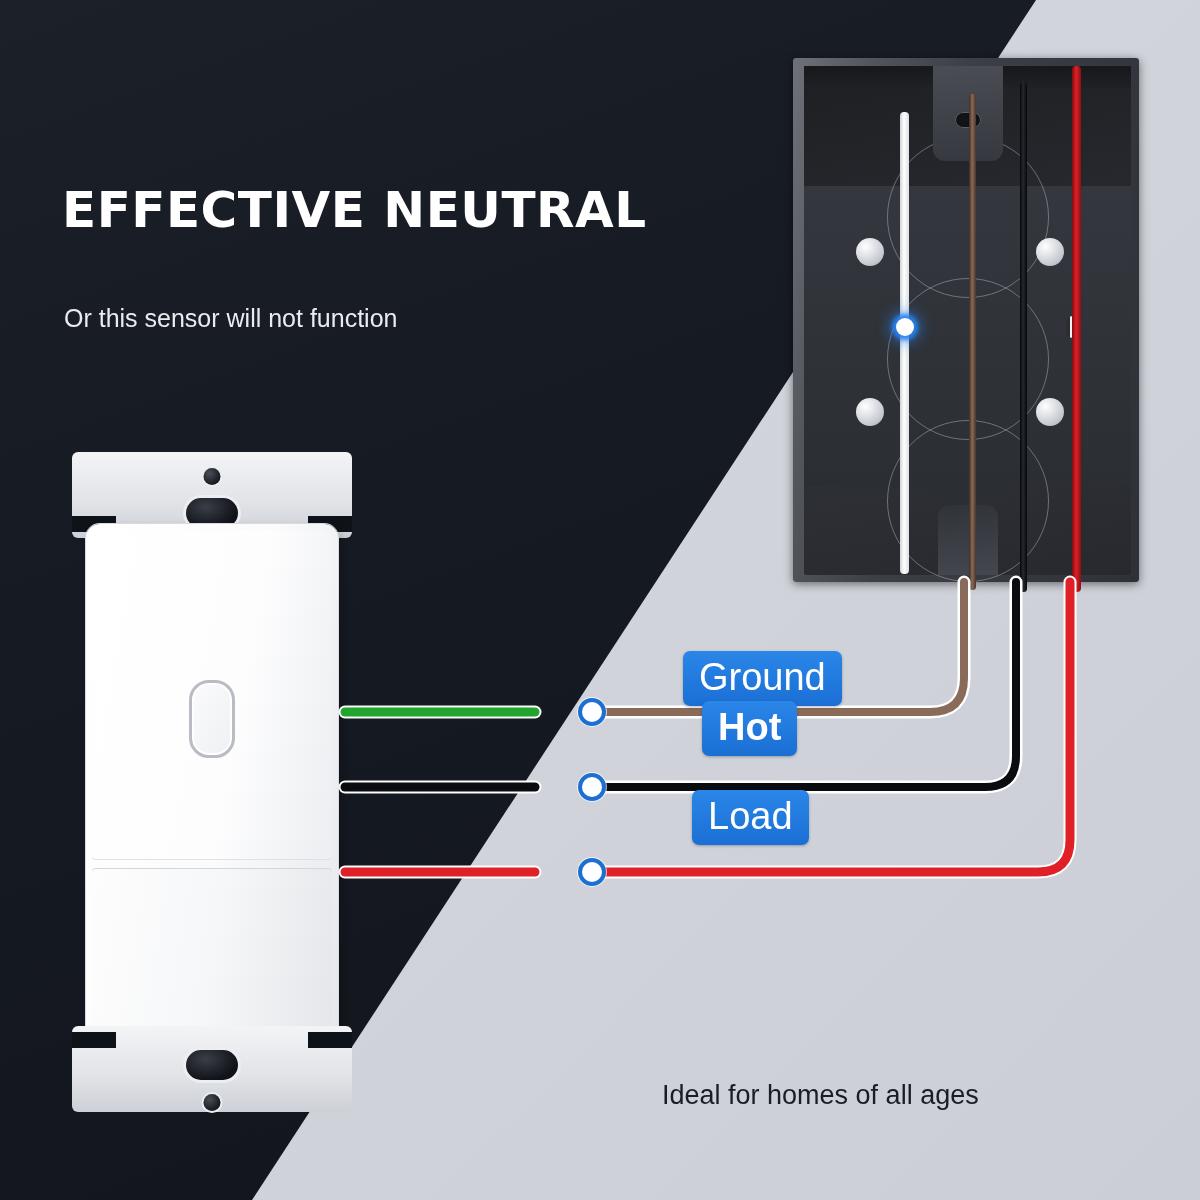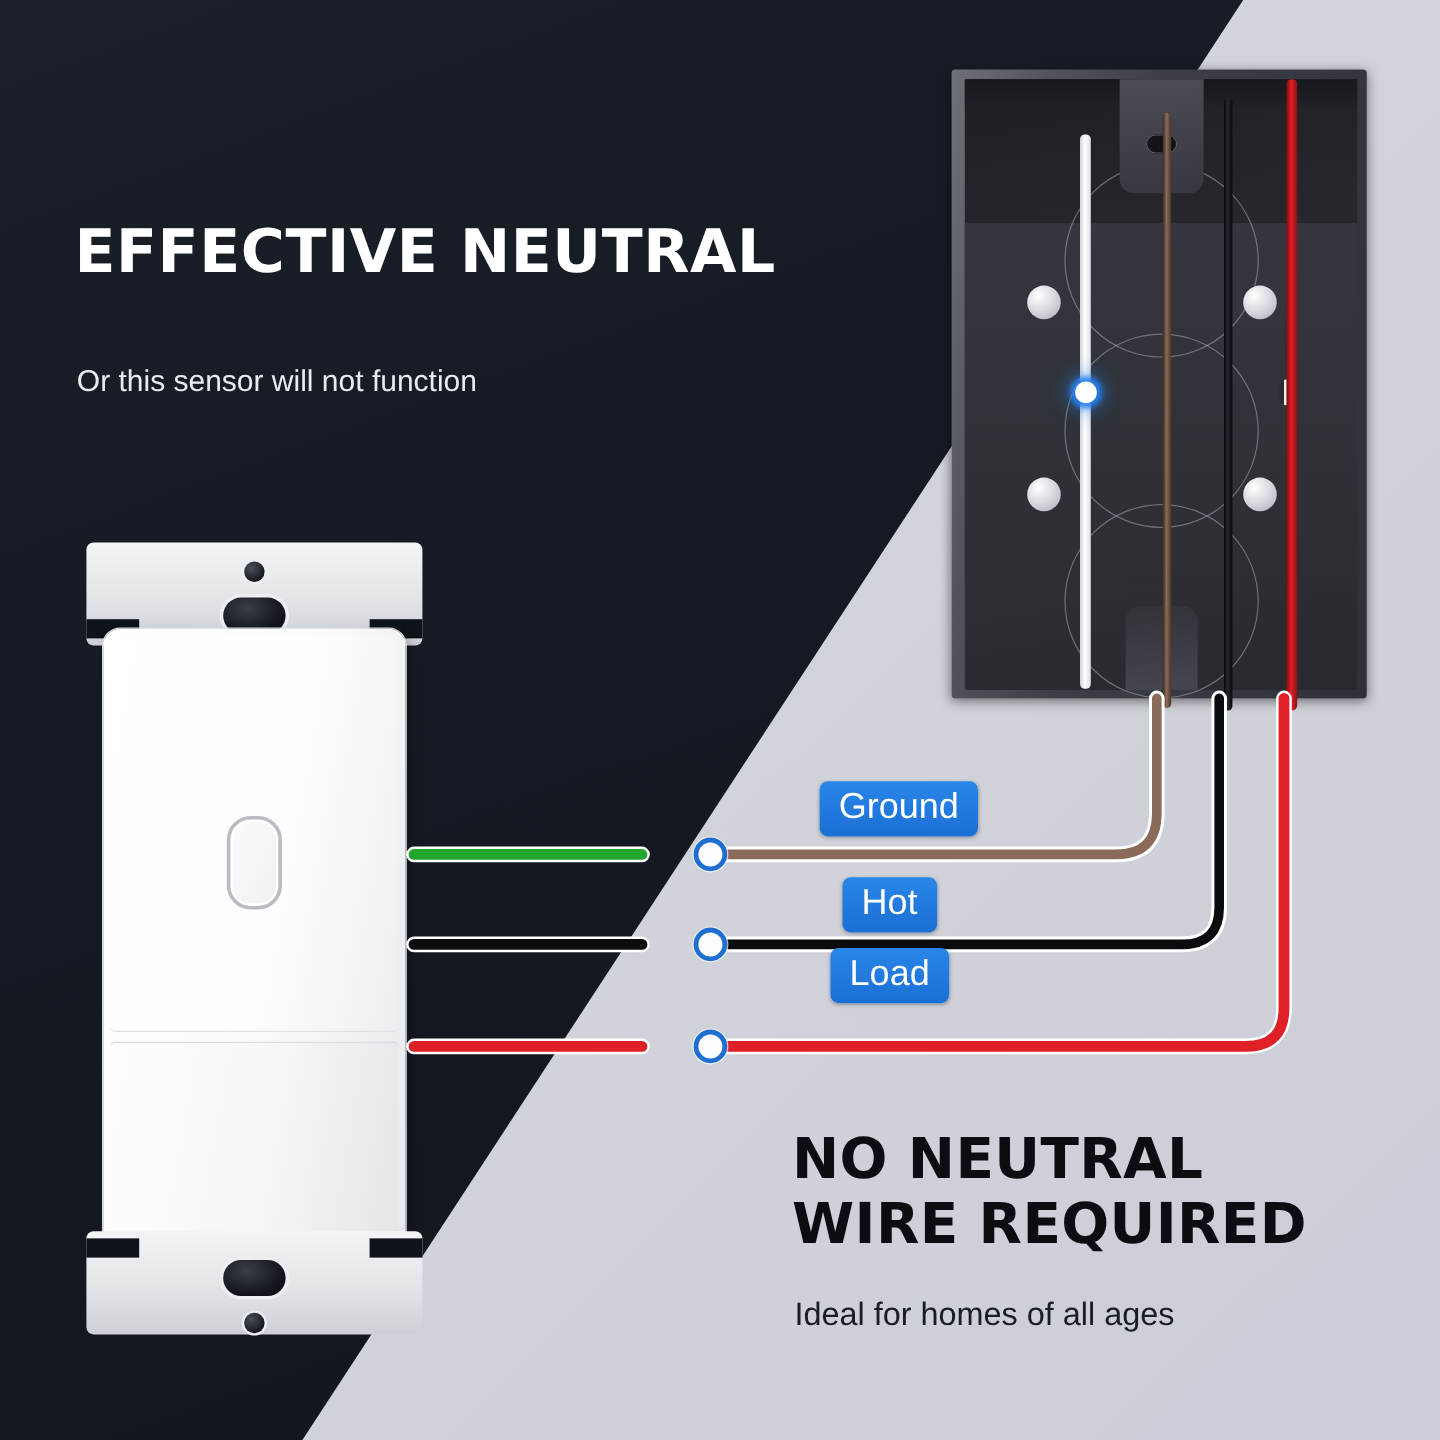--- a/index.html
+++ b/index.html
@@ -127,48 +127,44 @@
     background:linear-gradient(90deg,#7d0c10,#e02027 45%,#8d1014);width:9px;}
   .blue-dot{position:absolute;left:92px;top:252px;width:18px;height:18px;
     border-radius:50%;background:#fff;
     box-shadow:0 0 4px 4px rgba(40,130,240,.95),0 0 14px 8px rgba(40,130,240,.45);}
 
   
   .svg-wires{position:absolute;left:0;top:0;width:1200px;height:1200px;}
 
   
   .badge{position:absolute;background:linear-gradient(180deg,#2a86e8,#1b6fd4);
-    color:#fff;font-size:30px;padding:5px 16px 7px;border-radius:7px;
+    color:#fff;font-size:38px;padding:5px 16px 7px;border-radius:7px;
     box-shadow:0 1px 3px rgba(0,0,0,.28);white-space:nowrap;}
   .b-ground{left:683px;top:651px;}
-  .b-hot{left:702px;top:731px;}
+  .b-hot{left:702px;top:701px;font-weight:bold;}
   .b-load{left:692px;top:790px;}
 
   .node{position:absolute;width:28px;height:28px;border-radius:50%;
     background:#fdfeff;border:4px solid #1f6fd0;box-sizing:border-box;
     box-shadow:0 0 0 1px rgba(255,255,255,.7);}
 </style>
 </head>
 <body>
 
 <div id="stage">
 
   <div class="bg-light"></div>
   <div class="bg-dark"></div>
 
 
   <div class="h-top">
     <span class="l1">EFFECTIVE NEUTRAL</span>
   </div>
   <div class="sub-top">Or this sensor will not function</div>
 
-  <div class="h-bot">
-    <span>NO NEUTRAL</span><br>
-    <span>WIRE REQUIRED</span>
-  </div>
   <div class="sub-bot">Ideal for homes of all ages</div>
 
   <div class="switch">
     <div class="strap top">
       <div class="strap-notch notch-tl"></div>
       <div class="strap-notch notch-tr"></div>
       <div class="strap-screw"></div>
       <div class="strap-slot"></div>
     </div>
 

